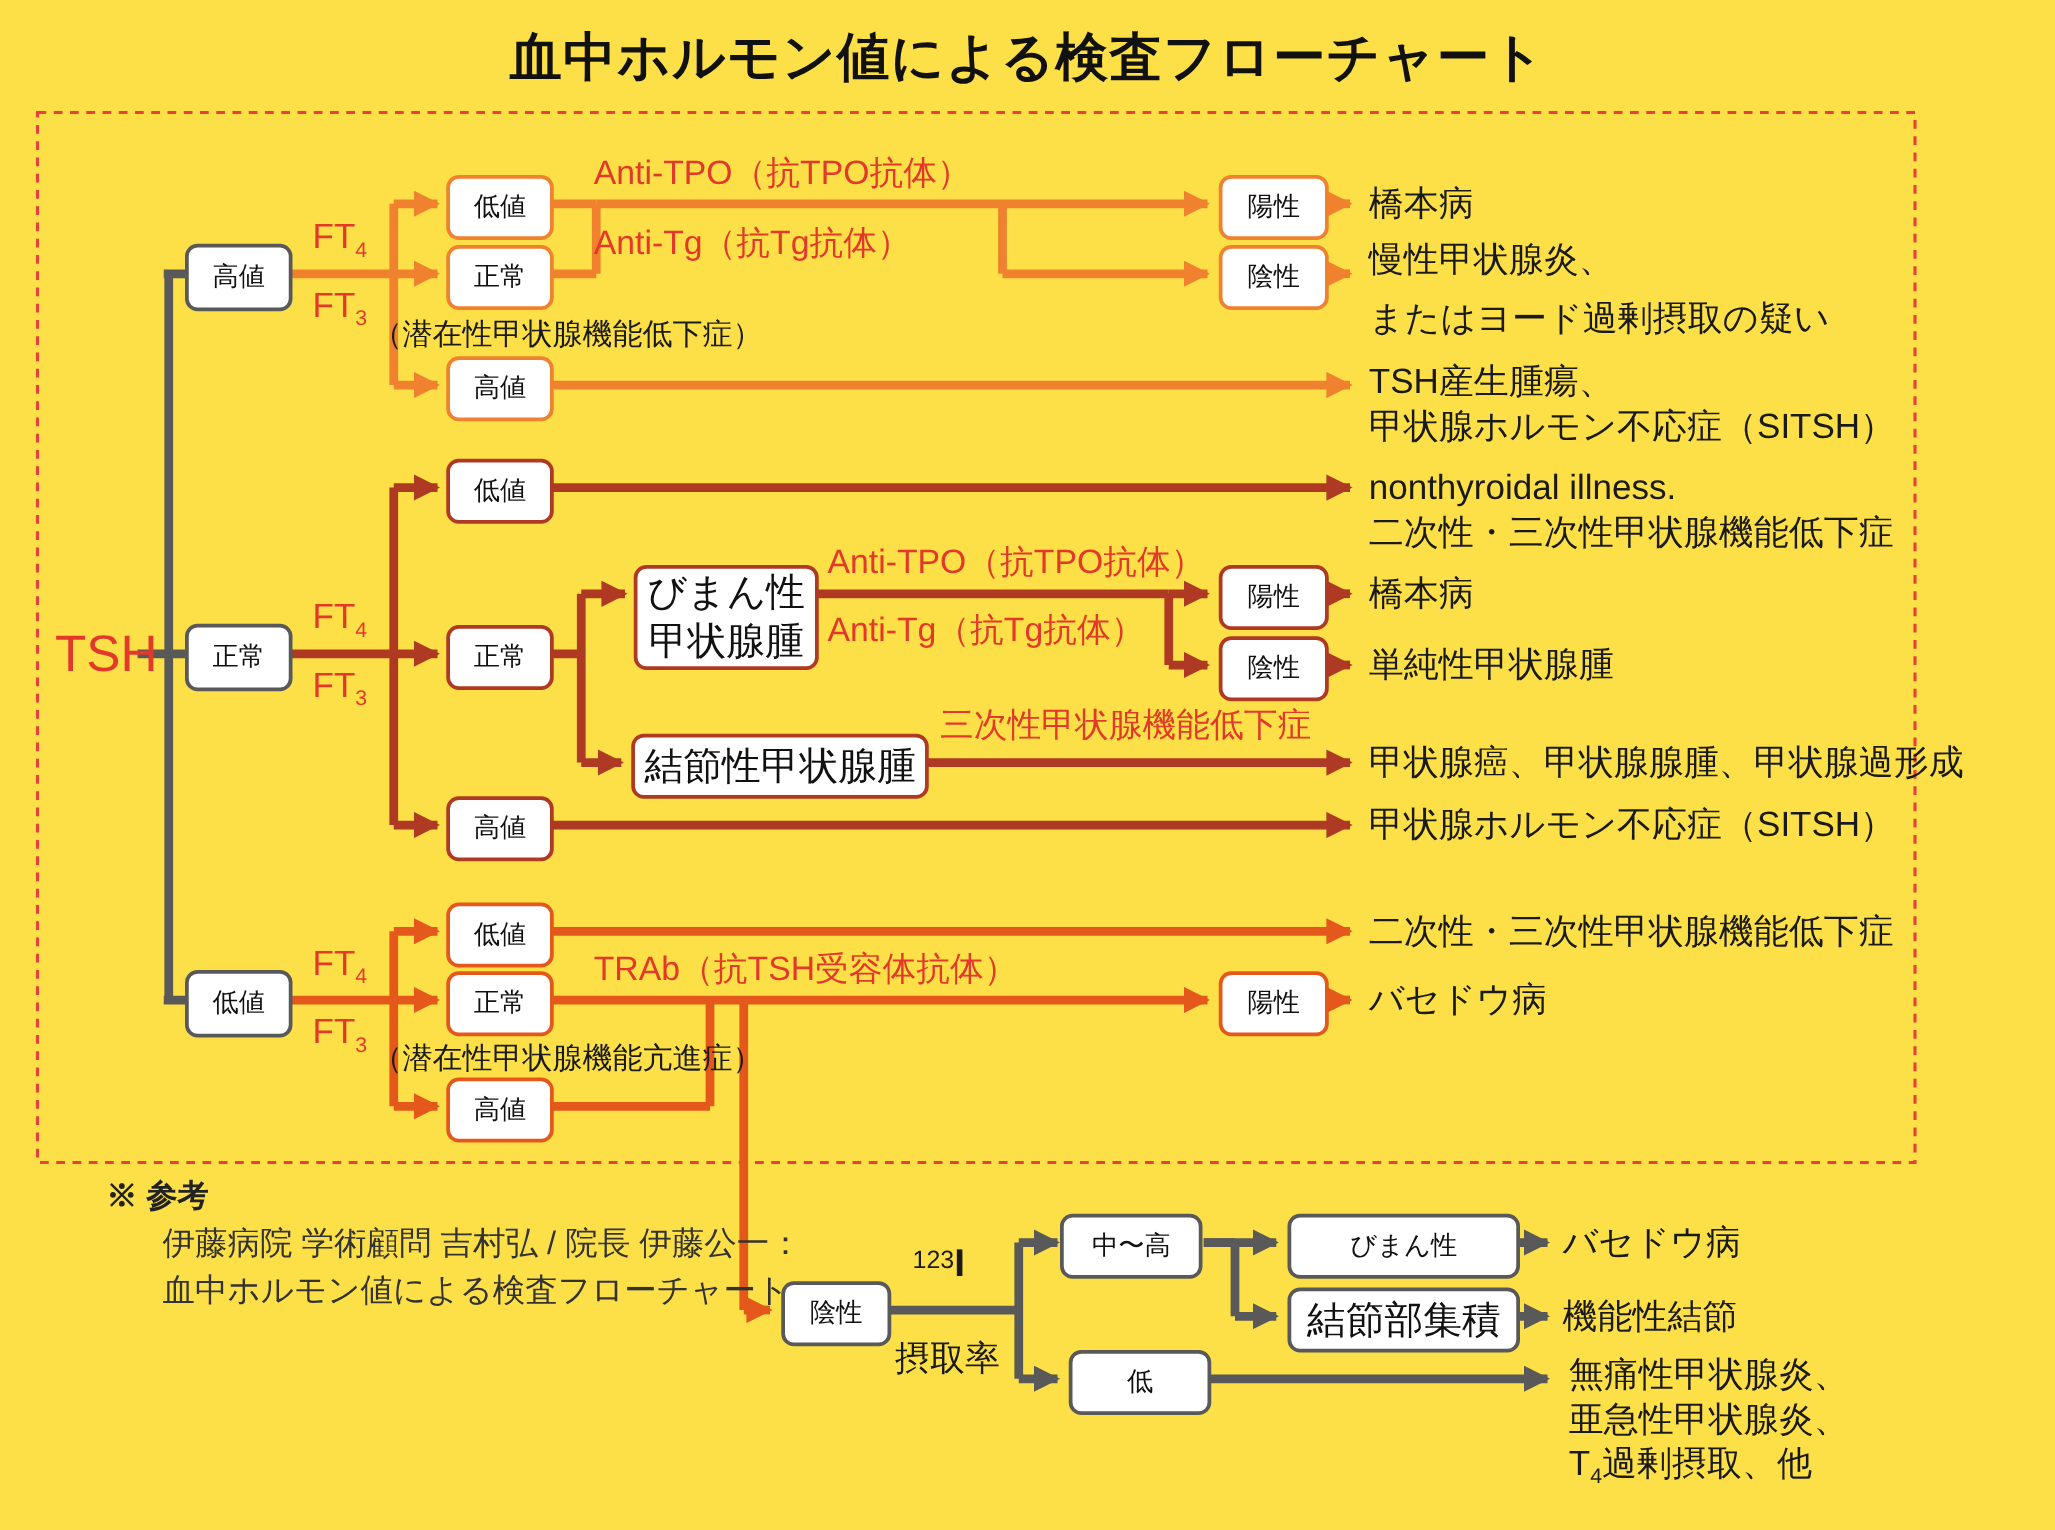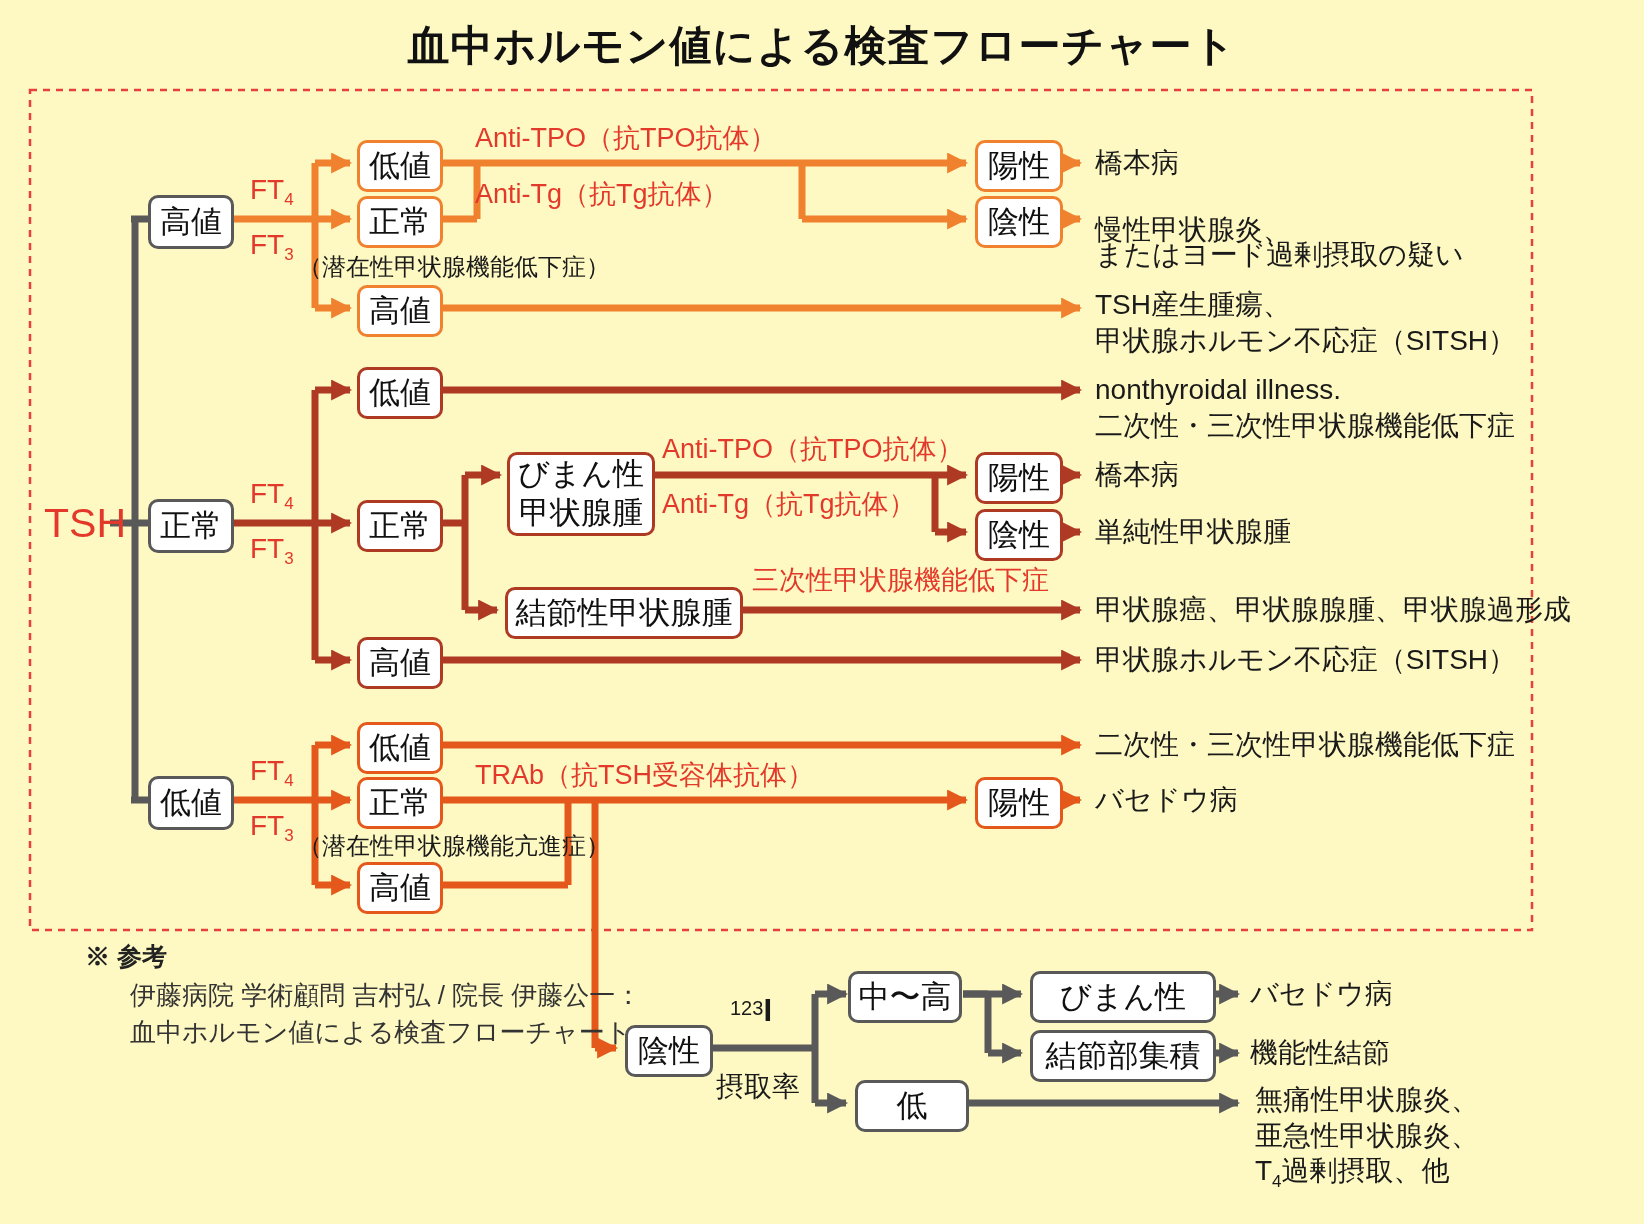--- a/index.html
+++ b/index.html
@@ -6,33 +6,33 @@
     --orange:#F0812F;
     --dred:#AE3A24;
     --ored:#E4581C;
     --gray:#595959;
     --red:#E3392B;
     --frame:#E8413C;
     --ink:#1a1a1a;
   }
   html,body{margin:0;padding:0;background:#fff;}
   .canvas{
-    position:relative;width:1644px;height:1224px;background:#fef9c3;overflow:hidden;
+    position:relative;width:1644px;height:1224px;background:#fde047;overflow:hidden;
     font-family:"Liberation Sans",sans-serif;color:var(--ink);
   }
   svg.lines{position:absolute;left:0;top:0;z-index:1;}
   .t{position:absolute;transform:translateY(-50%);white-space:nowrap;z-index:3;}
   .title{
     position:absolute;top:18px;left:0;width:100%;text-align:center;
     font-size:42px;font-weight:600;letter-spacing:1px;color:#111;z-index:3;white-space:nowrap;
   }
   .bx{
     position:absolute;background:#fff;border:3px solid var(--gray);border-radius:10px;
     display:flex;align-items:center;justify-content:center;
-    font-size:31px;color:#111;z-index:2;line-height:1.1;white-space:nowrap;
+    font-size:21px;color:#111;z-index:2;line-height:1.1;white-space:nowrap;
   }
   .bx.small{font-size:31px;}
   .bx.multi{flex-direction:column;font-size:31px;line-height:1.25;}
   .b-orange{border-color:var(--orange);}
   .b-dred{border-color:var(--dred);}
   .b-ored{border-color:var(--ored);}
   .b-gray{border-color:var(--gray);}
   .rl{color:var(--red);font-size:27px;font-weight:500;}
   .rl sub,.ft sub{font-size:17px;}
   .ft{color:var(--red);font-size:28px;font-weight:500;}
@@ -149,21 +149,21 @@
   <div class="t nt" style="left:298px;top:267px;">（潜在性甲状腺機能低下症）</div>
 
   <div class="bx b-orange" style="left:975px;top:140px;width:82px;height:46px;">
       <span>陽性</span>
     </div>
   <div class="bx b-orange" style="left:975px;top:196px;width:82px;height:46px;">
       <span>陰性</span>
     </div>
 
   <div class="t res" style="left:1095px;top:163px;">橋本病</div>
-  <div class="t res" style="left:1095px;top:230px;">慢性甲状腺炎、</div>
+  <div class="t res" style="left:1095px;top:208px;">慢性甲状腺炎、</div>
   <div class="t res" style="left:1095px;top:255px;">またはヨード過剰摂取の疑い</div>
   <div class="t res" style="left:1095px;top:305px;">TSH産生腫瘍、</div>
   <div class="t res" style="left:1095px;top:341px;">甲状腺ホルモン不応症（SITSH）</div>
 
   <div class="bx b-dred" style="left:357px;top:367px;width:80px;height:46px;">
       <span>低値</span>
     </div>
   <div class="bx b-dred" style="left:357px;top:500px;width:80px;height:46px;">
       <span>正常</span>
     </div>

